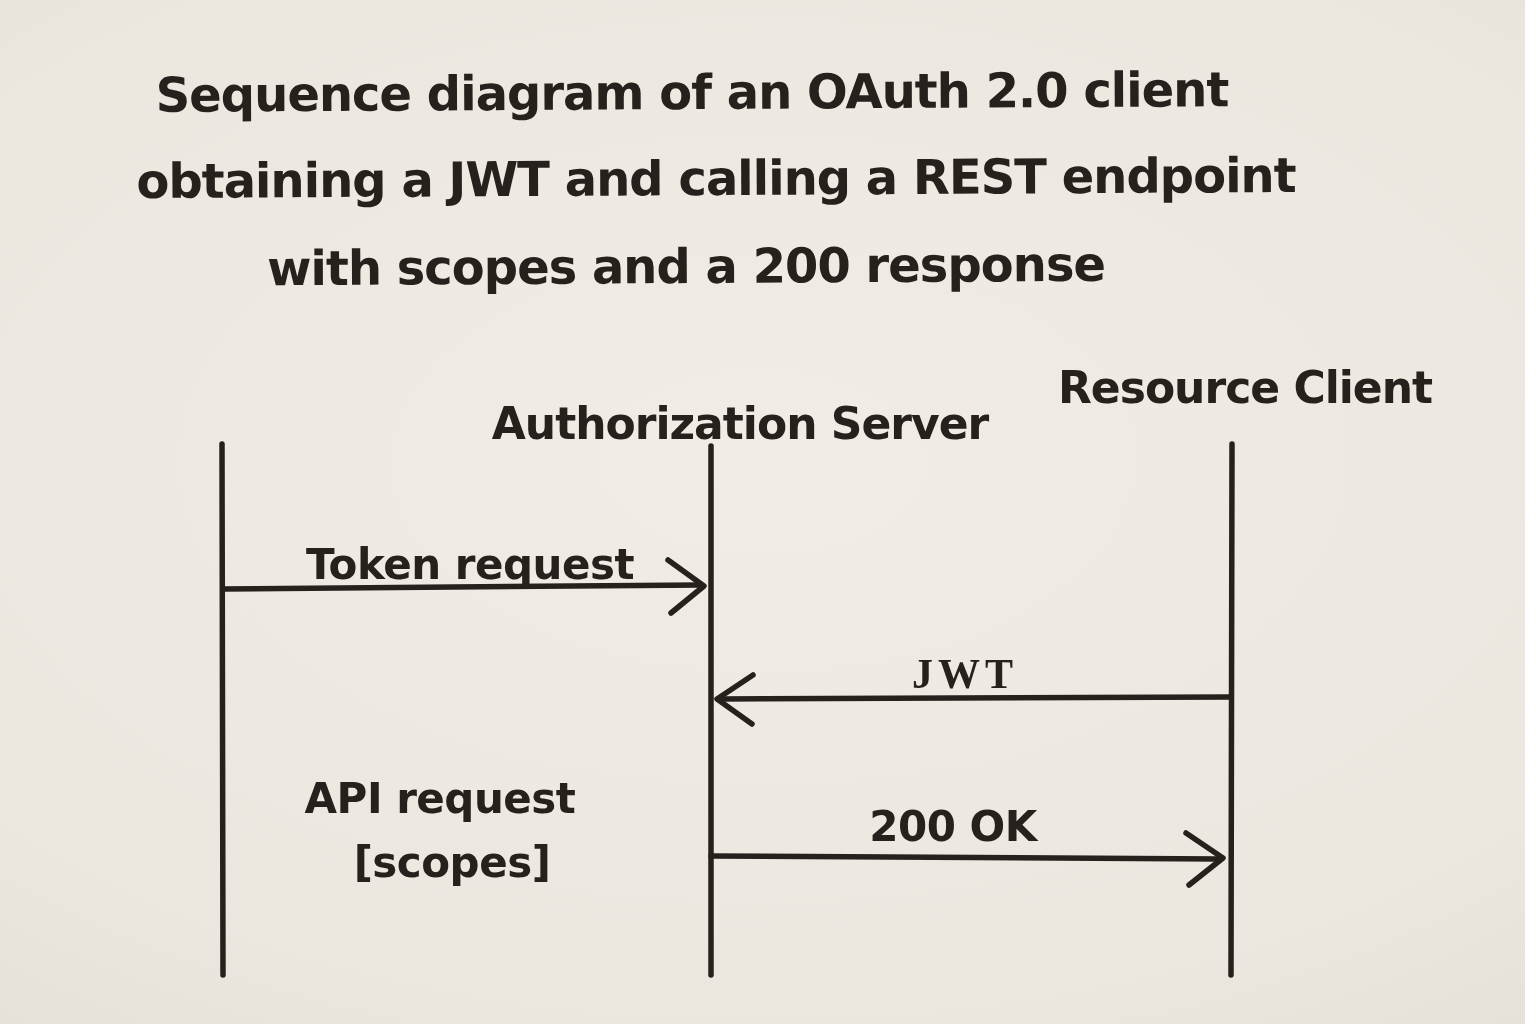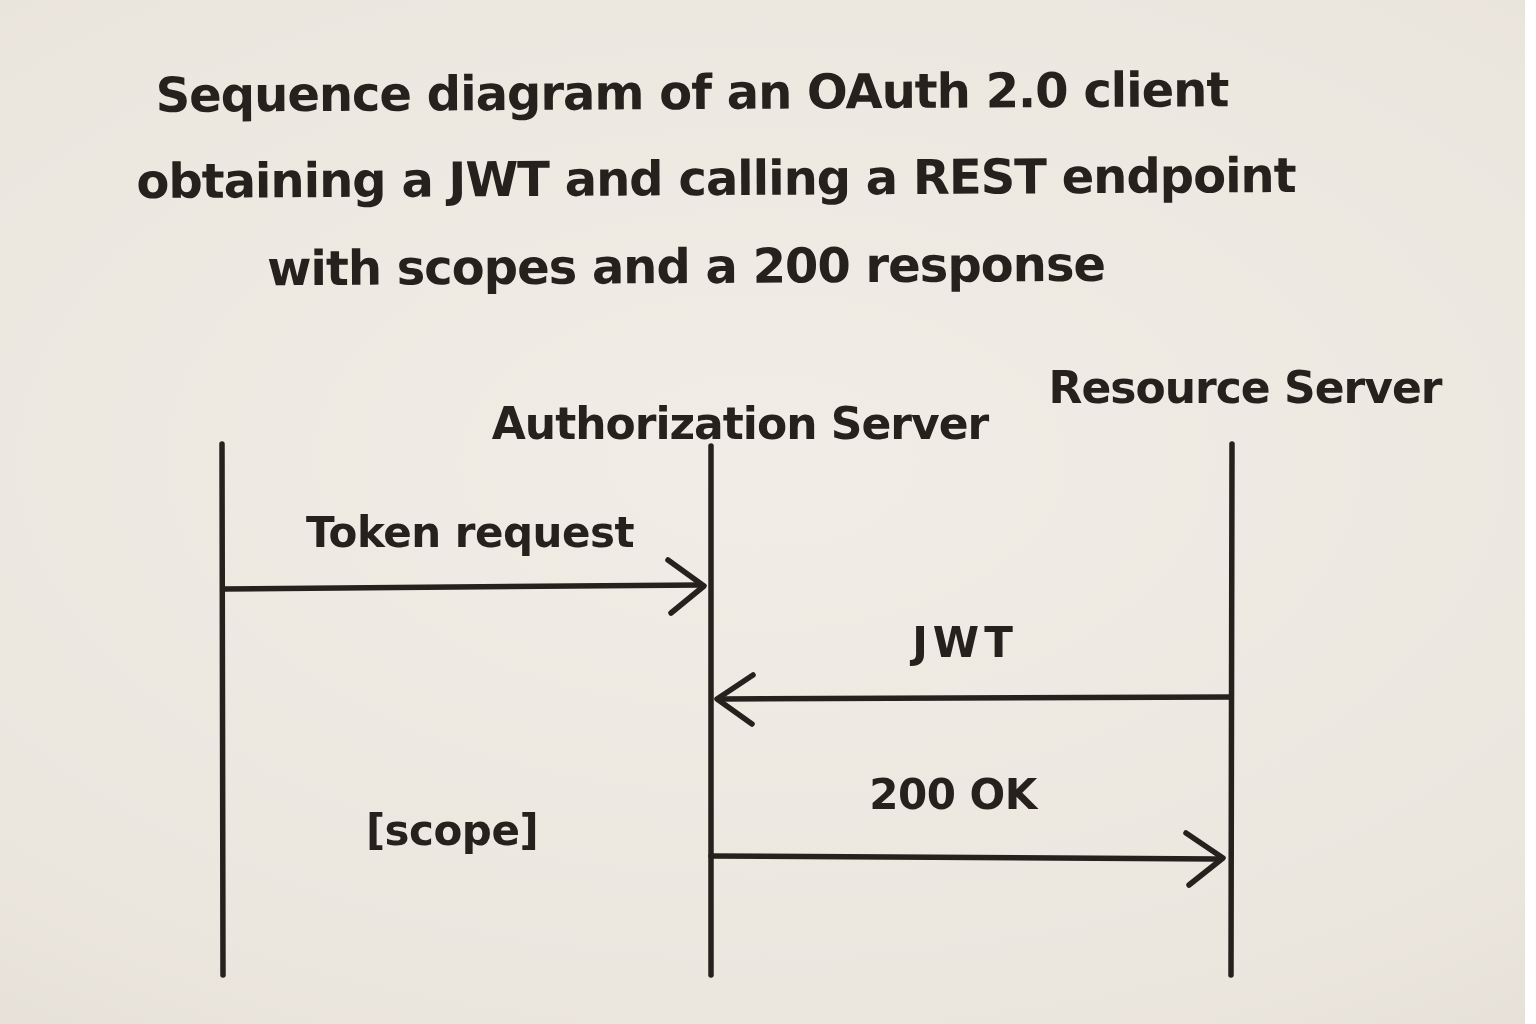--- a/index.html
+++ b/index.html
@@ -24,23 +24,23 @@
   }
 
   .title-line {
     font-size: 48px;
     letter-spacing: -1px;
     transform: translateX(-50%) rotate(-0.3deg);
   }
 
   .actor-label { font-size: 44px; letter-spacing: -1px; }
 
-  .msg-label { font-size: 42px; letter-spacing: -0.5px; }
+  .msg-label { font-size: 42px; letter-spacing: -0.5px; margin-top: 32px; }
 
-  .jwt-label { letter-spacing: 5px; }
+  .jwt-label { letter-spacing: 5px; font-family: Liberation Serif, serif; }
 
   svg.overlay {
     position: absolute;
     left: 0; top: 0;
     width: 1536px; height: 1024px;
   }
   svg.overlay * {
     stroke: #26211d;
     stroke-width: 5.5;
     stroke-linecap: round;
@@ -53,36 +53,37 @@
 
 <div class="canvas">
 
   <div>
     <div class="txt title-line" style="left:692px; top:64px;">Sequence diagram of an OAuth 2.0 client</div>
     <div class="txt title-line" style="left:716px; top:150px;">obtaining a JWT and calling a REST endpoint</div>
     <div class="txt title-line" style="left:686px; top:238px;">with scopes and a 200 response</div>
   </div>
 
   <div class="txt actor-label" style="left:740px; top:362px;margin-top:36px;">Authorization Server</div>
-  <div class="txt actor-label" style="left:1245px; top:362px;">Resource Server</div>
+  <div class="txt actor-label" style="left:1245px; top:362px;">Resource Client</div>
 
   <svg class="overlay" viewBox="0 0 1536 1024" aria-hidden="true">
 
     <line x1="222" y1="444" x2="223" y2="975"></line>
     <line x1="711" y1="446" x2="711" y2="975"></line>
     <line x1="1232" y1="444" x2="1231" y2="975"></line>
 
     <path d="M 223 589 L 701 585"></path>
     <path d="M 668 560 L 704 586 L 671 613"></path>
 
     <path d="M 1231 697 L 722 699"></path>
     <path d="M 753 675 L 717 699 L 752 724"></path>
 
     <path d="M 711 856 L 1218 859"></path>
     <path d="M 1186 833 L 1223 858 L 1189 885"></path>
   </svg>
 
   <div class="txt msg-label" style="left:470px; top:508px;">Token request</div>
   <div class="txt msg-label jwt-label" style="left:965px; top:618px;">JWT</div>
-  <div class="txt msg-label" style="left:452px; top:806px;">[scope]</div>
+  <div class="txt msg-label" style="left:440px; top:742px;">API request</div>
+  <div class="txt msg-label" style="left:452px; top:806px;">[scopes]</div>
   <div class="txt msg-label" style="left:953px; top:770px;">200 OK</div>
 
 </div>
 
 </body></html>

